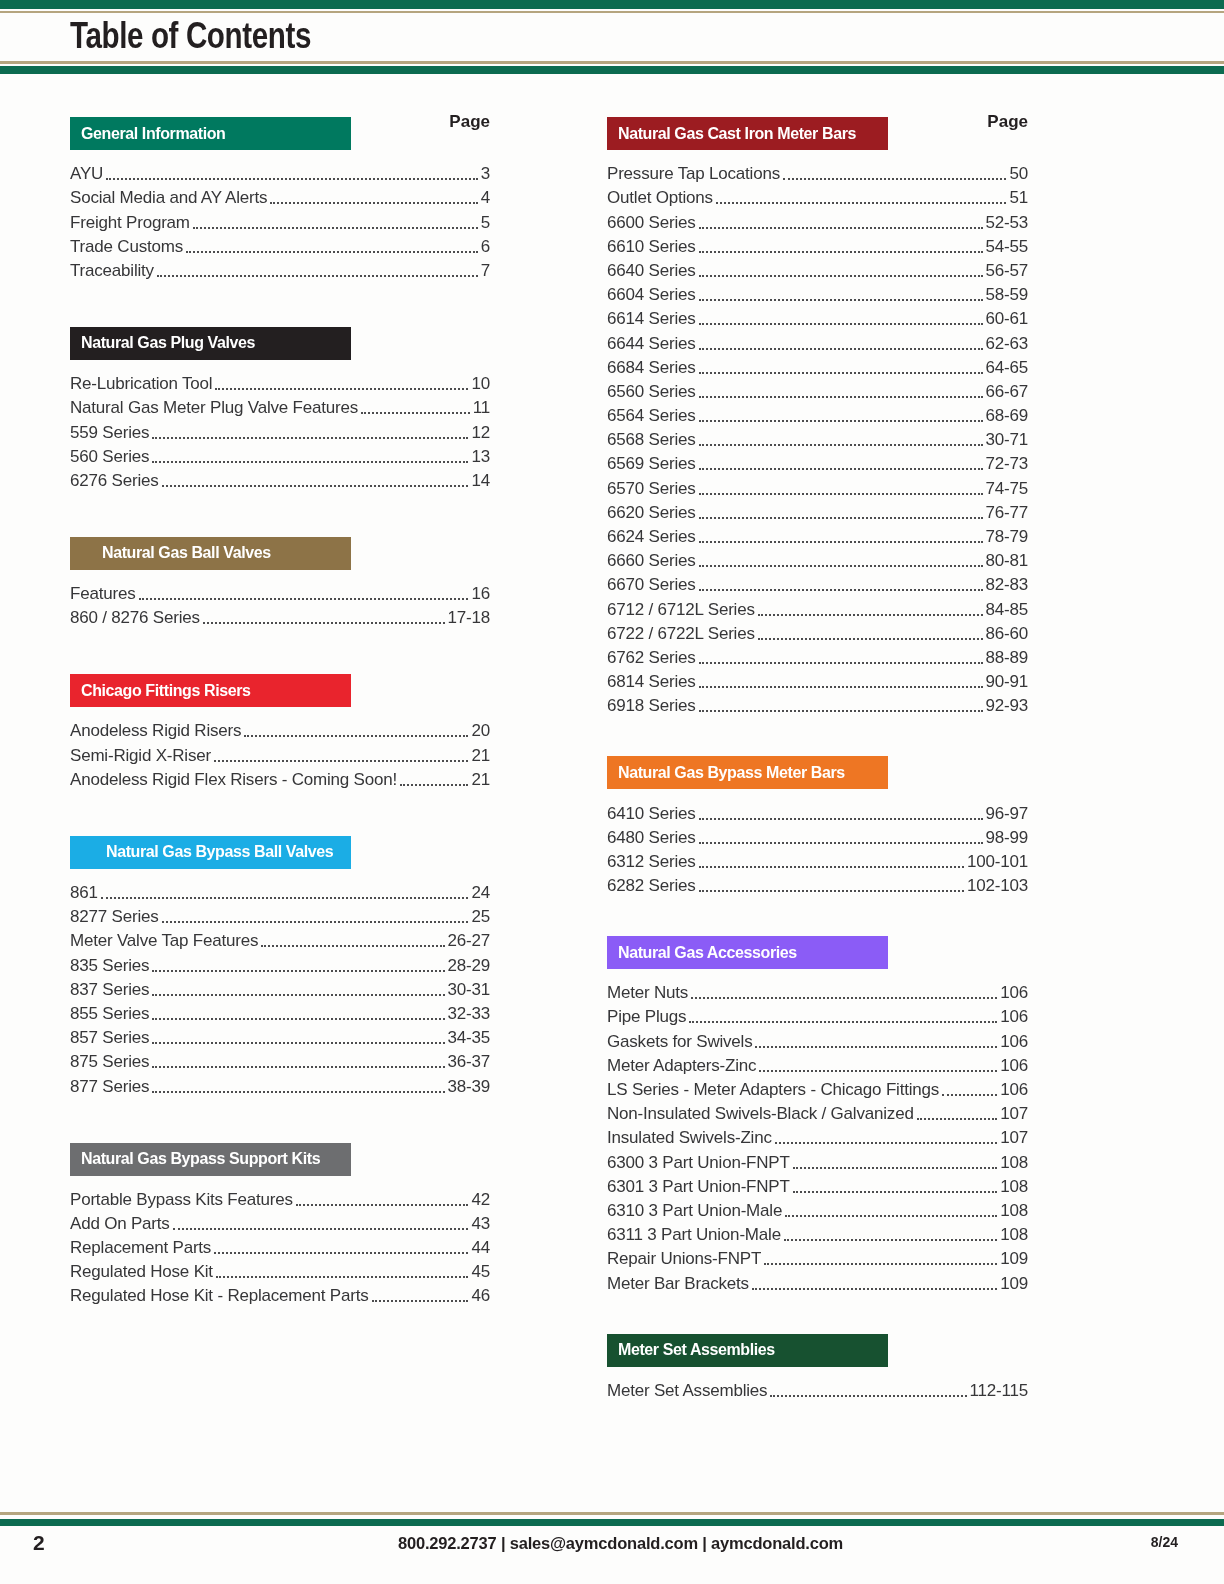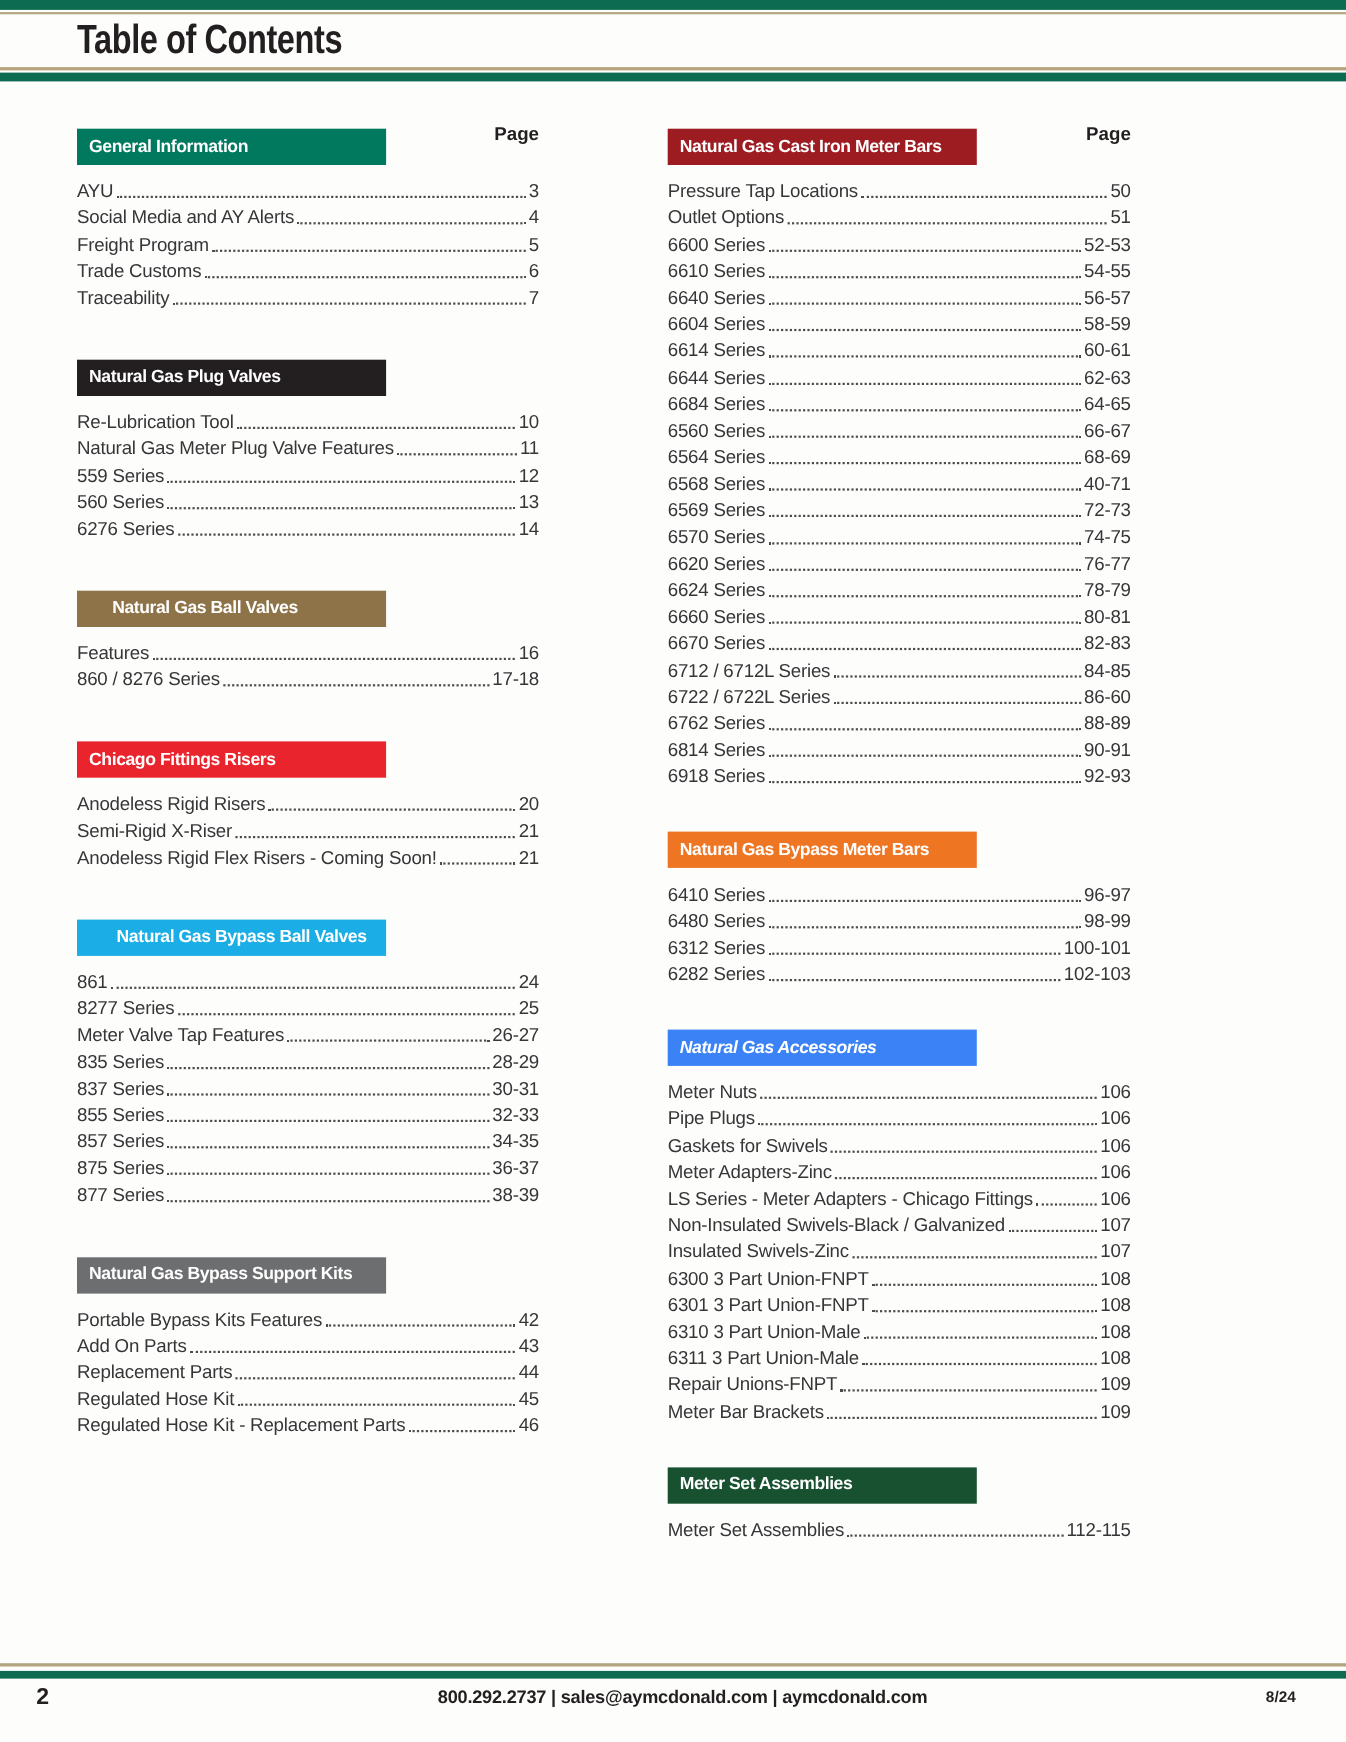--- a/index.html
+++ b/index.html
@@ -324,21 +324,21 @@
           <span class="toc-page">66-67</span>
         </div>
         <div class="toc-row">
           <span class="toc-label">6564 Series</span>
           <span class="dot-leader"></span>
           <span class="toc-page">68-69</span>
         </div>
         <div class="toc-row">
           <span class="toc-label">6568 Series</span>
           <span class="dot-leader"></span>
-          <span class="toc-page">40-71</span>
+          <span class="toc-page">30-71</span>
         </div>
         <div class="toc-row">
           <span class="toc-label">6569 Series</span>
           <span class="dot-leader"></span>
           <span class="toc-page">72-73</span>
         </div>
         <div class="toc-row">
           <span class="toc-label">6570 Series</span>
           <span class="dot-leader"></span>
           <span class="toc-page">74-75</span>
@@ -406,21 +406,21 @@
           <span class="dot-leader"></span>
           <span class="toc-page">100-101</span>
         </div>
         <div class="toc-row">
           <span class="toc-label">6282 Series</span>
           <span class="dot-leader"></span>
           <span class="toc-page">102-103</span>
         </div>
       </section>
       <section class="toc-section">
-        <div class="section-header" style="background: #3b82f6; font-style: italic;">Natural Gas Accessories</div>
+        <div class="section-header" style="background: #8b5cf6;">Natural Gas Accessories</div>
         <div class="toc-row">
           <span class="toc-label">Meter Nuts</span>
           <span class="dot-leader"></span>
           <span class="toc-page">106</span>
         </div>
         <div class="toc-row">
           <span class="toc-label">Pipe Plugs</span>
           <span class="dot-leader"></span>
           <span class="toc-page">106</span>
         </div>

